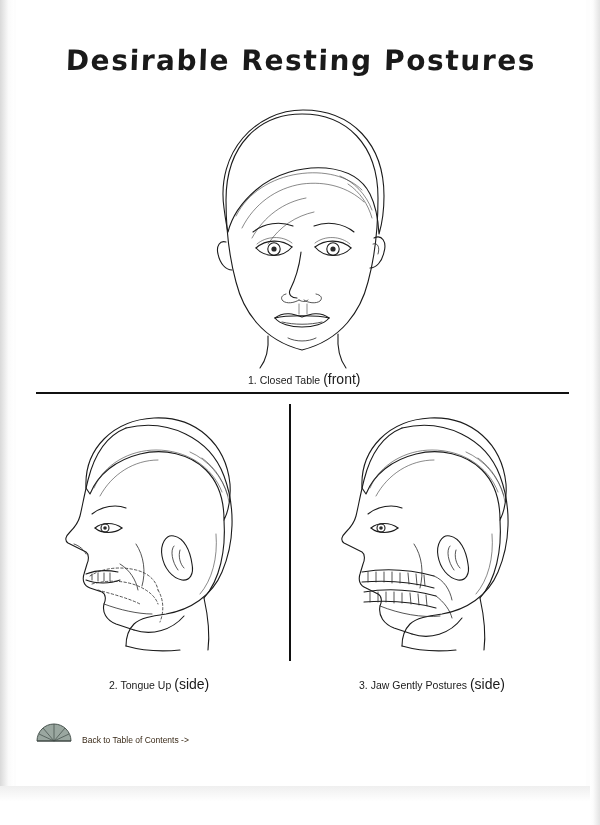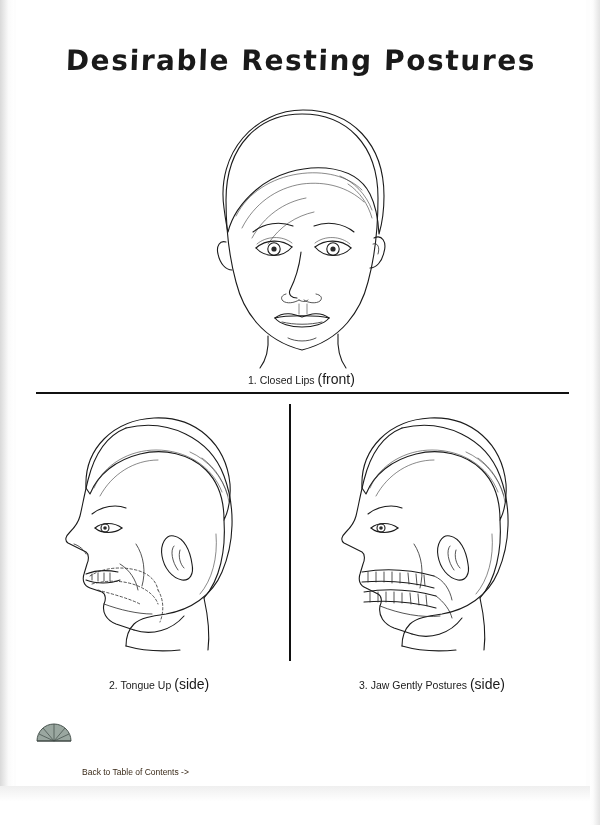--- a/index.html
+++ b/index.html
@@ -101,21 +101,20 @@
   }
 
   
   .footer-link {
     position: absolute;
     left: 66px;
     top: 735px;
     font-size: 8.5px;
     color: #3a2a18;
     white-space: nowrap;
-    margin-top: 32px;
   }
   .footer-icon {
     position: absolute;
     left: 18px;
     top: 718px;
     width: 40px;
     height: 26px;
   }
 
   
@@ -218,21 +217,21 @@
         <path class="ink" d="M119 226 C130 223 162 223 173 226"></path>
         <path class="ink" d="M119 226 C128 238 164 238 173 226"></path>
         <path class="ink-thin" d="M126 230 C138 233 154 233 166 230"></path>
 
         <path class="ink-thin" d="M132 246 C140 250 152 250 160 246"></path>
       </svg>
     </div>
 
     <div class="caption" style="left:232px; top:371px;">
       <span>1.</span>
-      <span>Closed Lips</span>
+      <span>Closed Table</span>
       <span class="small">(front)</span>
     </div>
 
     <div class="rule-h" style="left:20px; top:392px; width:533px;"></div>
 
     <div class="rule-v" style="left:273px; top:404px; height:257px;"></div>
 
     <div class="figure" style="left:24px; top:404px; width:240px; height:255px;">
       <svg width="240" height="255" viewBox="0 0 240 255">
 

